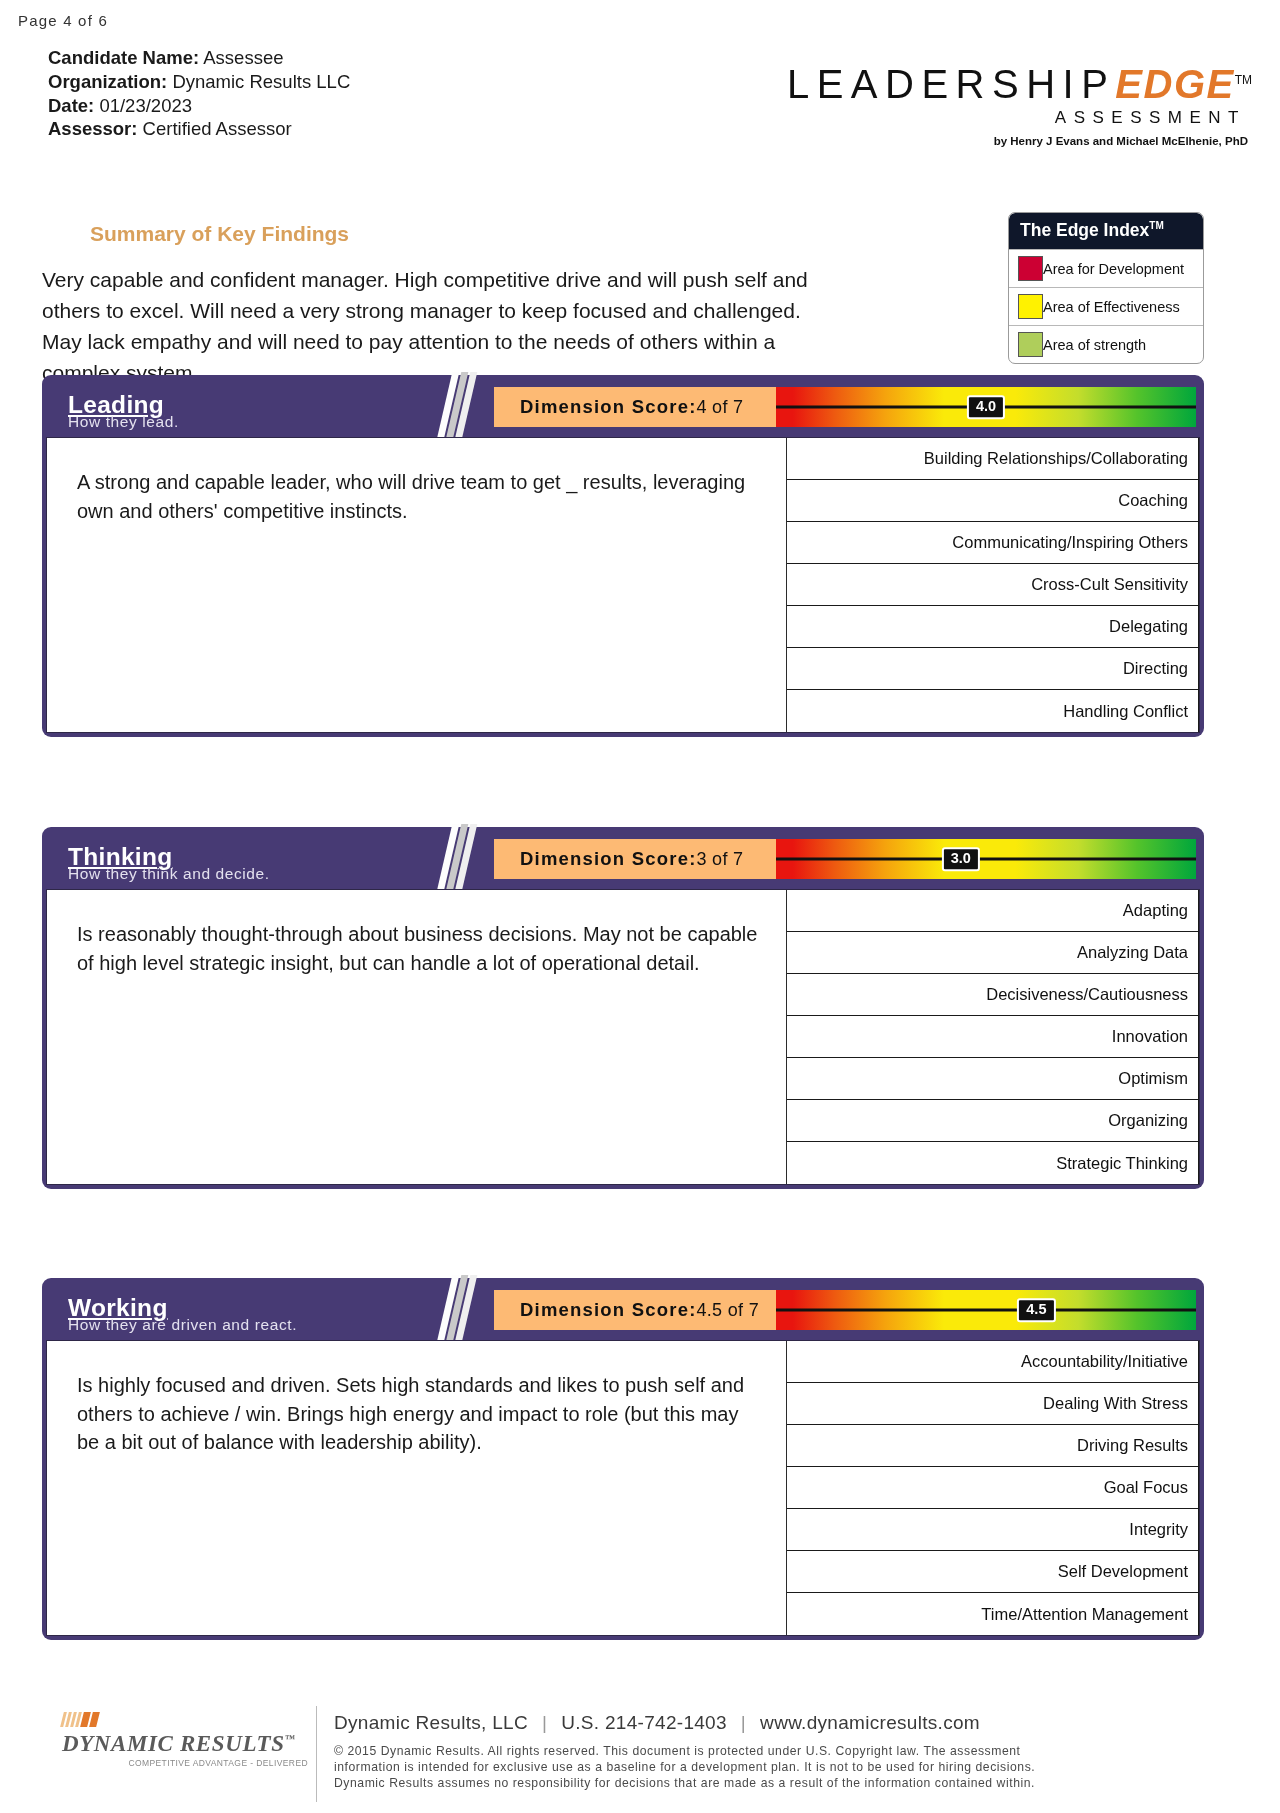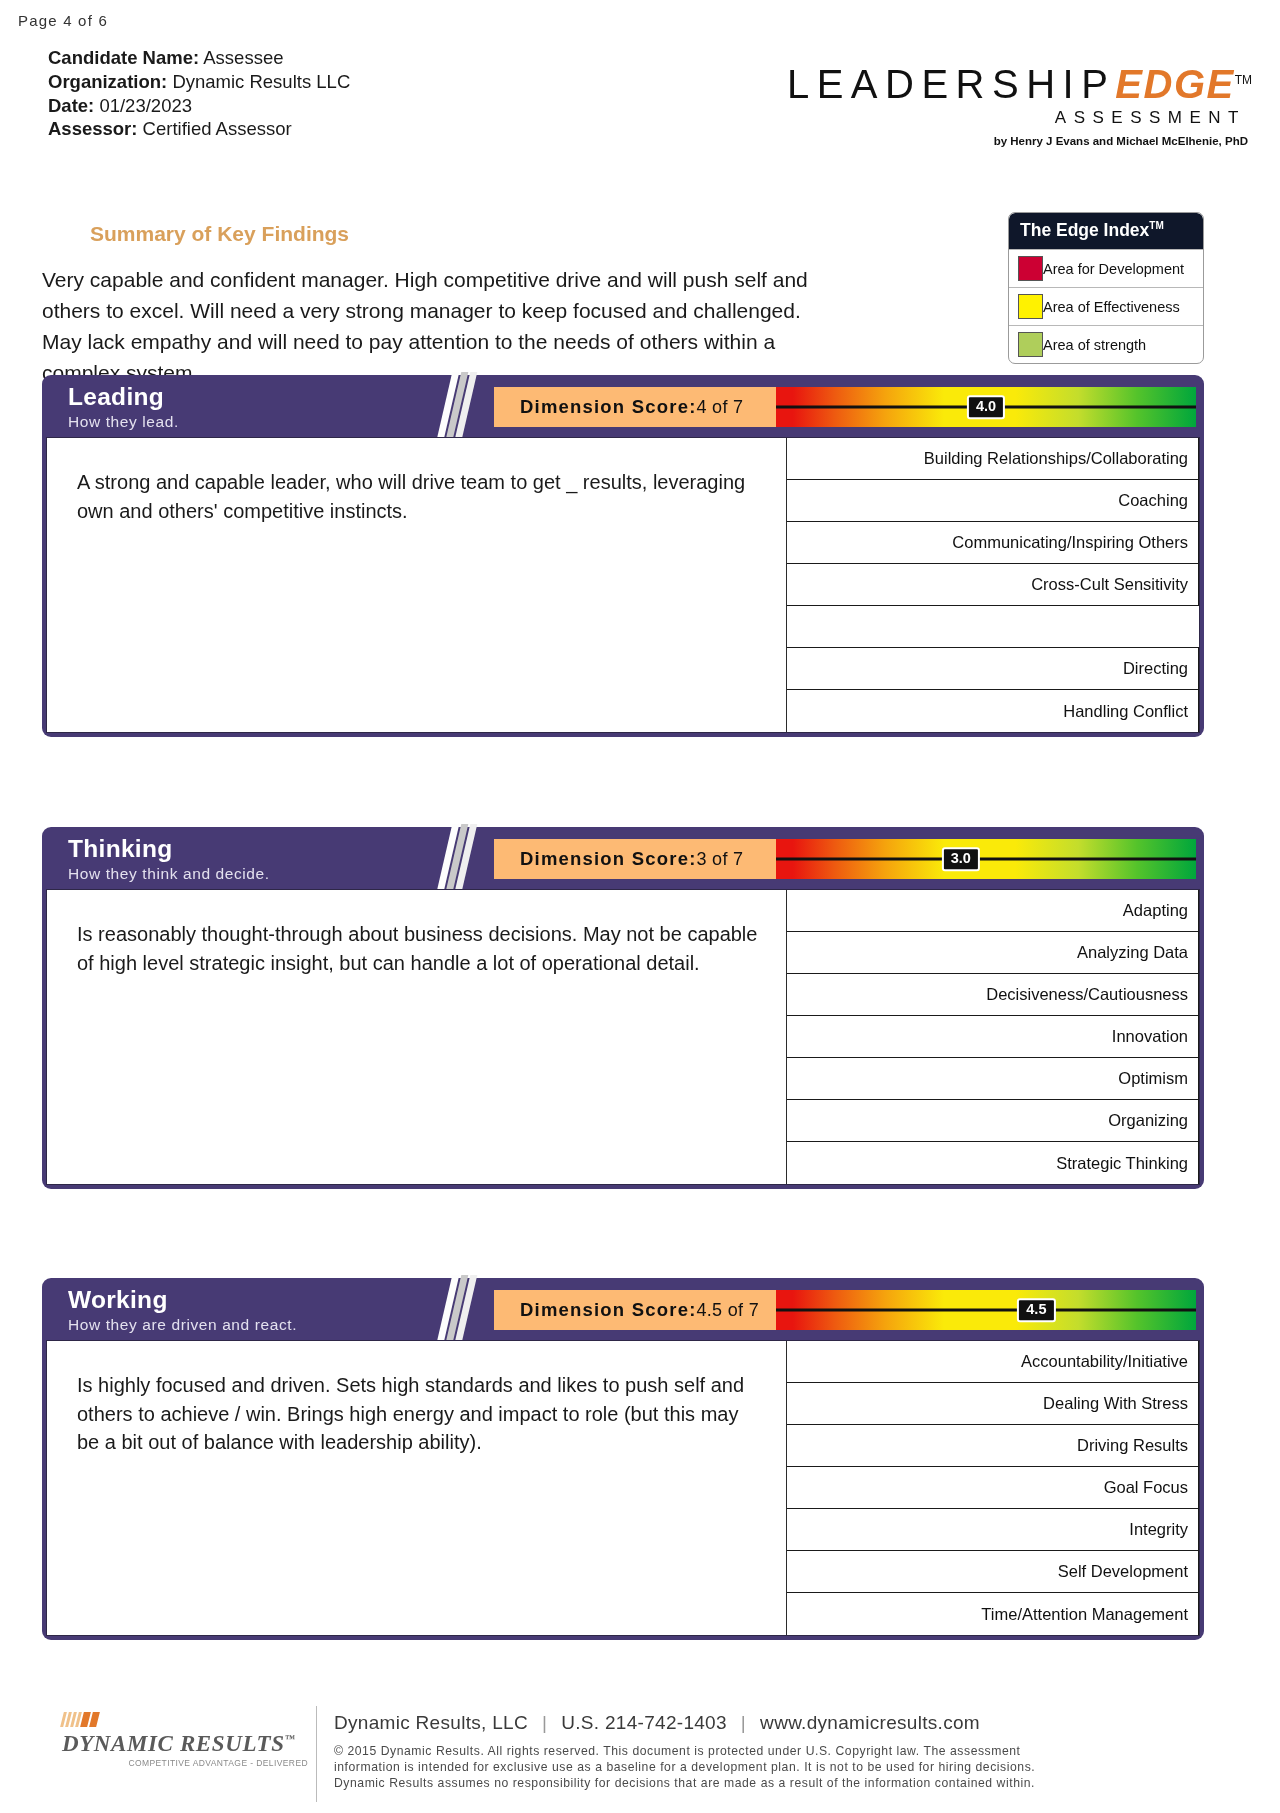--- a/index.html
+++ b/index.html
@@ -84,22 +84,22 @@
 
   
   .dim {
     position: absolute; left: 42px; width: 1162px;
     background: #473A74;
     border-radius: 9px;
     padding: 0;
   }
   .dim-head { position: relative; height: 62px; }
   .dim-name {
-    position: absolute; left: 26px; top: 8px;
-    color: #fff; font-size: 24.5px; font-weight: bold; letter-spacing: .3px;
+    position: absolute; left: 26px; top: 16px;
+    color: #fff; font-size: 24.5px; font-weight: bold; letter-spacing: .3px; text-decoration: underline;
   }
   .dim-desc {
     position: absolute; left: 26px; top: 38px;
     color: #e4e1ef; font-size: 15.5px; letter-spacing: .6px;
   }
   .slash {
     position: absolute; left: 400px; top: -3px;
     width: 46px; height: 72px;
   }
   .slash i {
@@ -289,20 +289,21 @@
             <div class="cell yellow"></div>
             <div class="cell"></div>
           </div>
         <div class="comp-row">
             <div class="comp-name">Cross-Cult Sensitivity</div>
             <div class="cell"></div>
             <div class="cell yellow"></div>
             <div class="cell"></div>
           </div>
         <div class="comp-row">
+            <div class="comp-name">Delegating</div>
             <div class="cell"></div>
             <div class="cell"></div>
             <div class="cell green"></div>
           </div>
         <div class="comp-row">
             <div class="comp-name">Directing</div>
             <div class="cell red"></div>
             <div class="cell"></div>
             <div class="cell"></div>
           </div>

